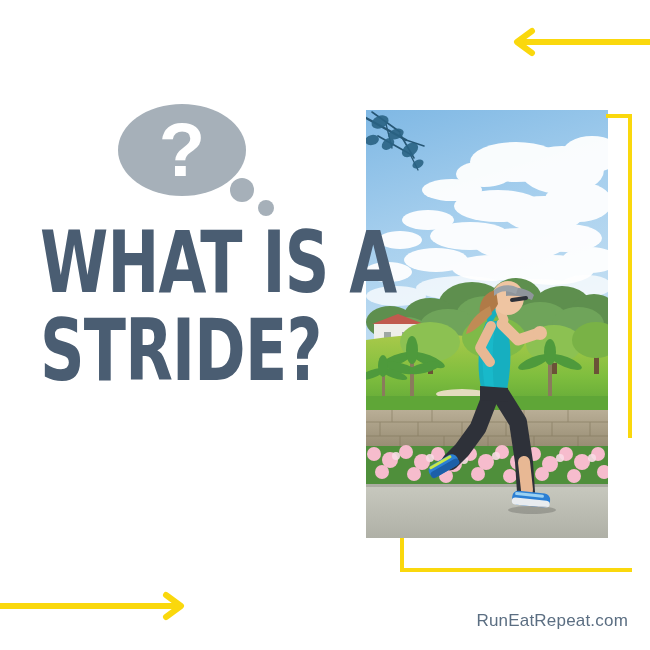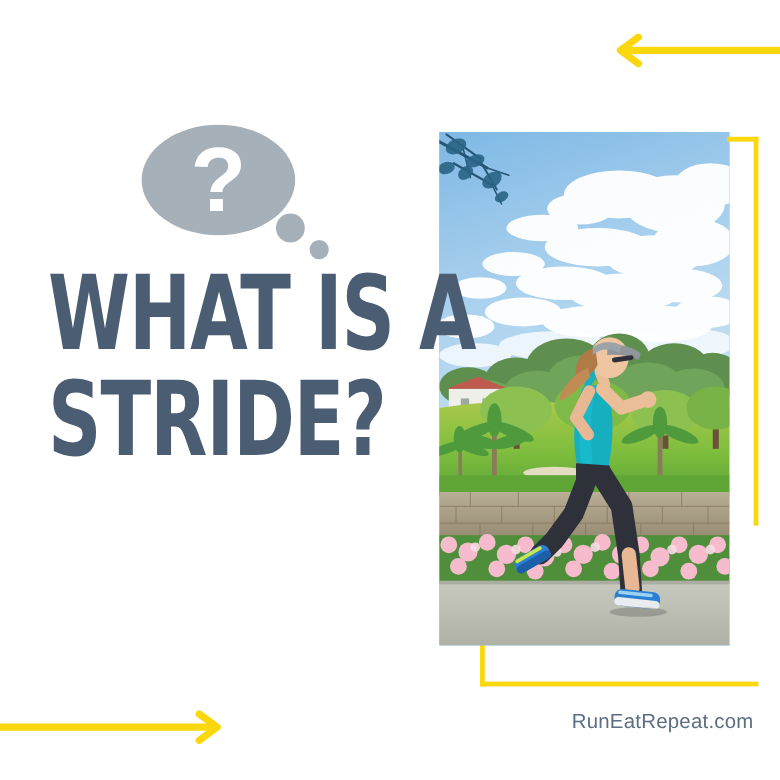--- a/index.html
+++ b/index.html
@@ -84,21 +84,21 @@
     transform: scaleX(0.80);
     transform-origin: left top;
     white-space: nowrap;
   }
   #headline .hl-line { display: block; }
 
   
   #brand {
     position: absolute;
     left: 408px;
-    top: 592px;
+    top: 611px;
     width: 220px;
     text-align: right;
     color: #5B6E82;
     font-family: "Liberation Sans", sans-serif;
     font-size: 17px;
     letter-spacing: 0.2px;
   }
 </style>
 </head>
 <body>

